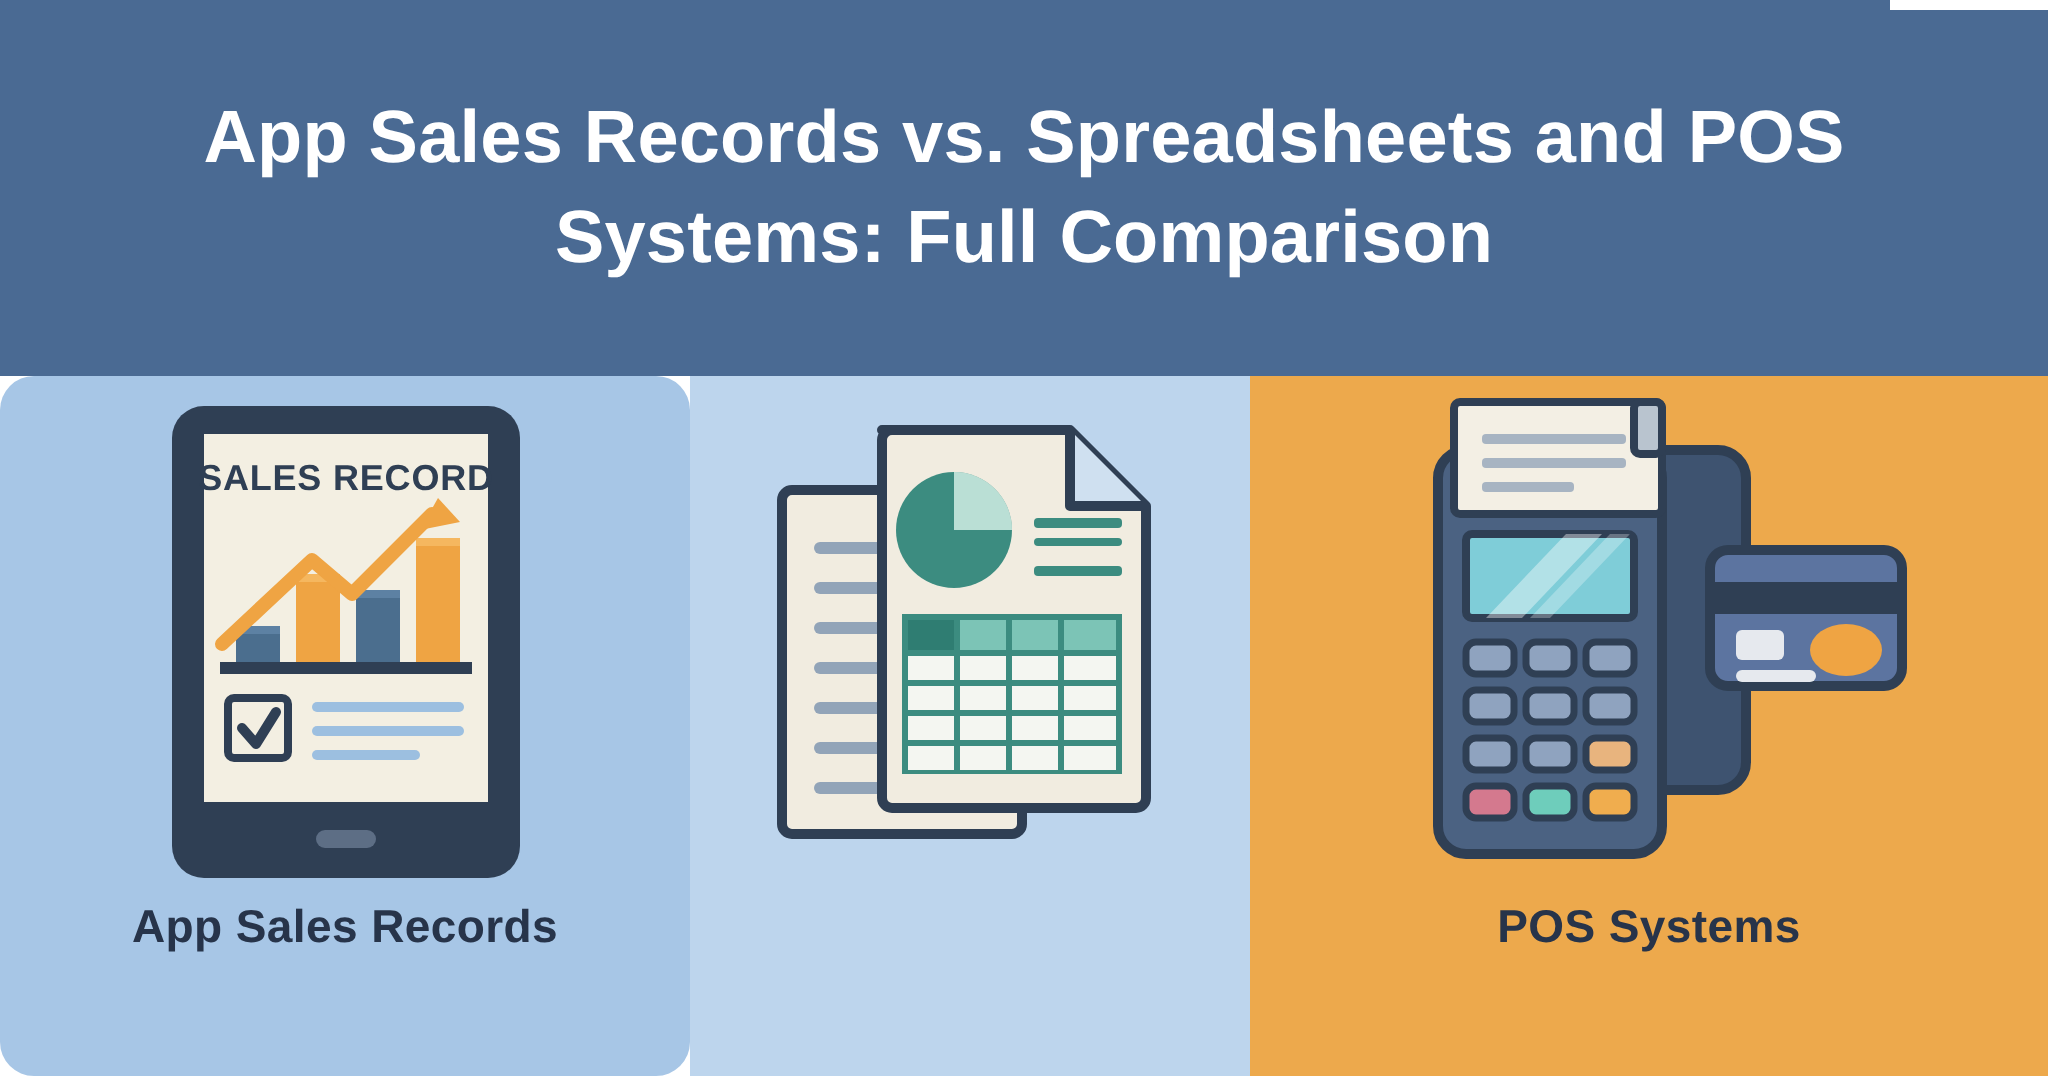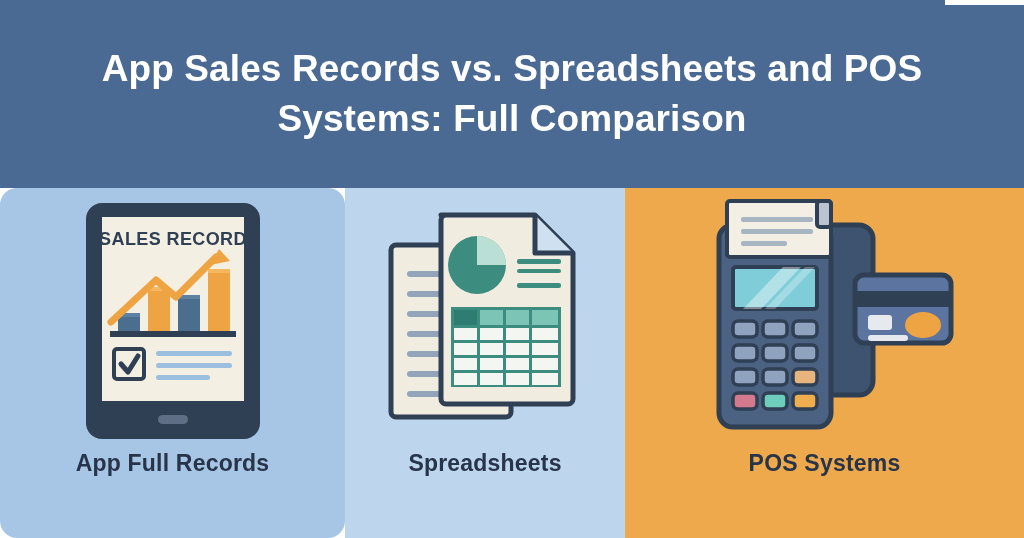--- a/index.html
+++ b/index.html
@@ -66,21 +66,21 @@
           <polygon points="141,52 152,64 132,68" fill="#efa443"></polygon>
 
           <rect x="36" y="152" width="30" height="30" rx="3" fill="none" stroke="#2f3f54" stroke-width="4"></rect>
           <polyline points="43,167 50,175 60,159" fill="none" stroke="#2f3f54" stroke-width="5" stroke-linecap="round" stroke-linejoin="round"></polyline>
 
           <rect x="78" y="154" width="76" height="5" rx="2.5" fill="#9cbfe0"></rect>
           <rect x="78" y="166" width="76" height="5" rx="2.5" fill="#9cbfe0"></rect>
           <rect x="78" y="178" width="54" height="5" rx="2.5" fill="#9cbfe0"></rect>
         </svg>
       </div>
-      <div class="panel-label">App Full Records</div>
+      <div class="panel-label">App Sales Records</div>
     </div>
 
     <div class="panel p2">
       <div class="art">
         <svg width="200" height="230" viewBox="0 0 200 230">
 
           <rect x="6" y="38" width="120" height="172" rx="5" fill="#f1ece0" stroke="#2f3f54" stroke-width="5"></rect>
           <g fill="#92a4b8">
             <rect x="22" y="64" width="72" height="6" rx="3"></rect>
             <rect x="22" y="84" width="72" height="6" rx="3"></rect>
@@ -124,21 +124,20 @@
               <rect x="121" y="151" width="23" height="12"></rect>
                 <rect x="147" y="151" width="26" height="12"></rect>
               <rect x="69" y="166" width="23" height="12"></rect>
                 <rect x="95" y="166" width="23" height="12"></rect>
               <rect x="121" y="166" width="23" height="12"></rect>
                 <rect x="147" y="166" width="26" height="12"></rect>
             </g>
           </g>
         </svg>
       </div>
-      <div class="panel-label">Spreadsheets</div>
     </div>
 
     <div class="panel p3">
       <div class="art">
         <svg width="240" height="250" viewBox="0 0 240 250">
 
           <rect x="108" y="28" width="60" height="170" rx="14" fill="#3e5370" stroke="#2f3f54" stroke-width="5"></rect>
 
           <g>
             <rect x="150" y="78" width="96" height="68" rx="9" fill="#5c74a0" stroke="#2f3f54" stroke-width="5"></rect>

